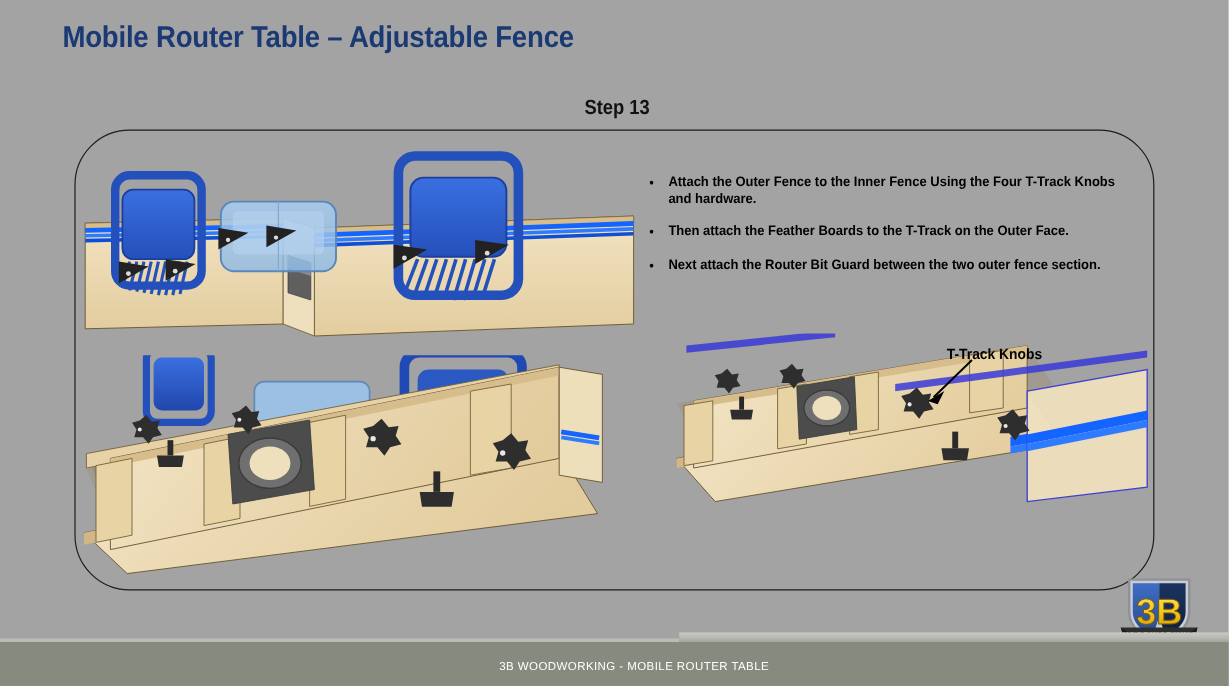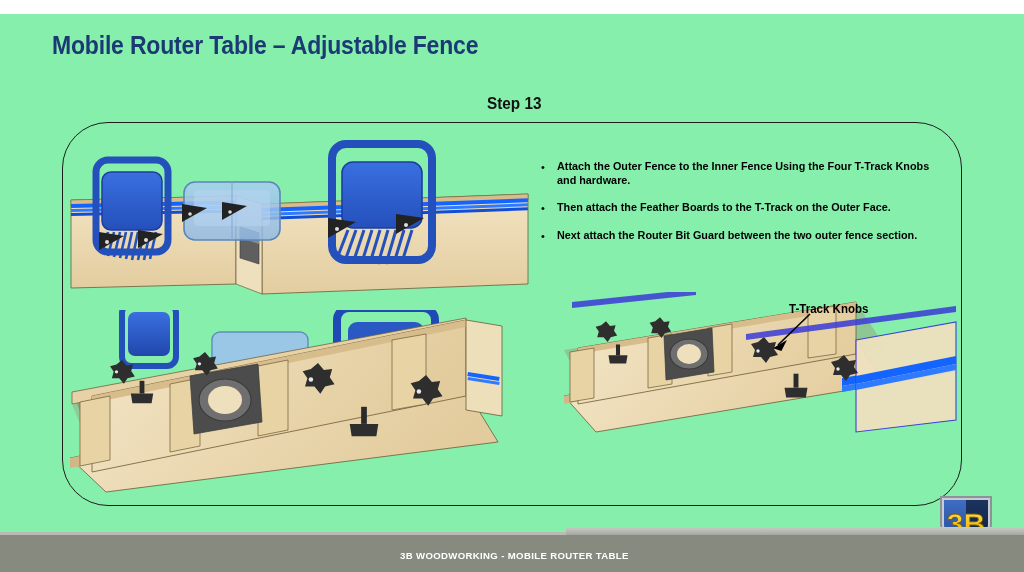--- a/index.html
+++ b/index.html
@@ -7,22 +7,21 @@
     background: #ffffff;
   }
   body {
     width: 1024px; height: 572px;
     overflow: hidden;
     position: relative;
     font-family: "Liberation Sans", sans-serif;
   }
   #slide {
     position: absolute; inset: 0;
-    background: #86efac;
-    margin-top: 14px;
+    background: #a3a3a3;
   }
 
   
   .slide-title {
     position: absolute;
     left: 52px; top: 17px;
     font-family: "Liberation Sans Narrow", "Liberation Sans", sans-serif;
     font-size: 25px;
     font-weight: bold;
     letter-spacing: -0.2px;
@@ -113,27 +112,26 @@
     background: #b9bbb4;
   }
   .footer-lip-right {
     position: absolute;
     left: 566px; bottom: 37px;
     width: 458px; height: 8px;
     background: linear-gradient(180deg,#c8cac4 0%, #b6b8b1 55%, #a3a69e 100%);
   }
   .footer-text {
     position: absolute;
-    left: 400px; bottom: 11px;
+    left: 416px; bottom: 11px;
     font-family: "Liberation Sans Narrow", "Liberation Sans", sans-serif;
     font-size: 9.6px;
     letter-spacing: 0.35px;
     color: #ffffff;
     white-space: nowrap;
-    font-weight: bold;
   }
 
   
   .logo {
     position: absolute;
     left: 928px; top: 470px;
     width: 76px; height: 74px;
   }
 
   

